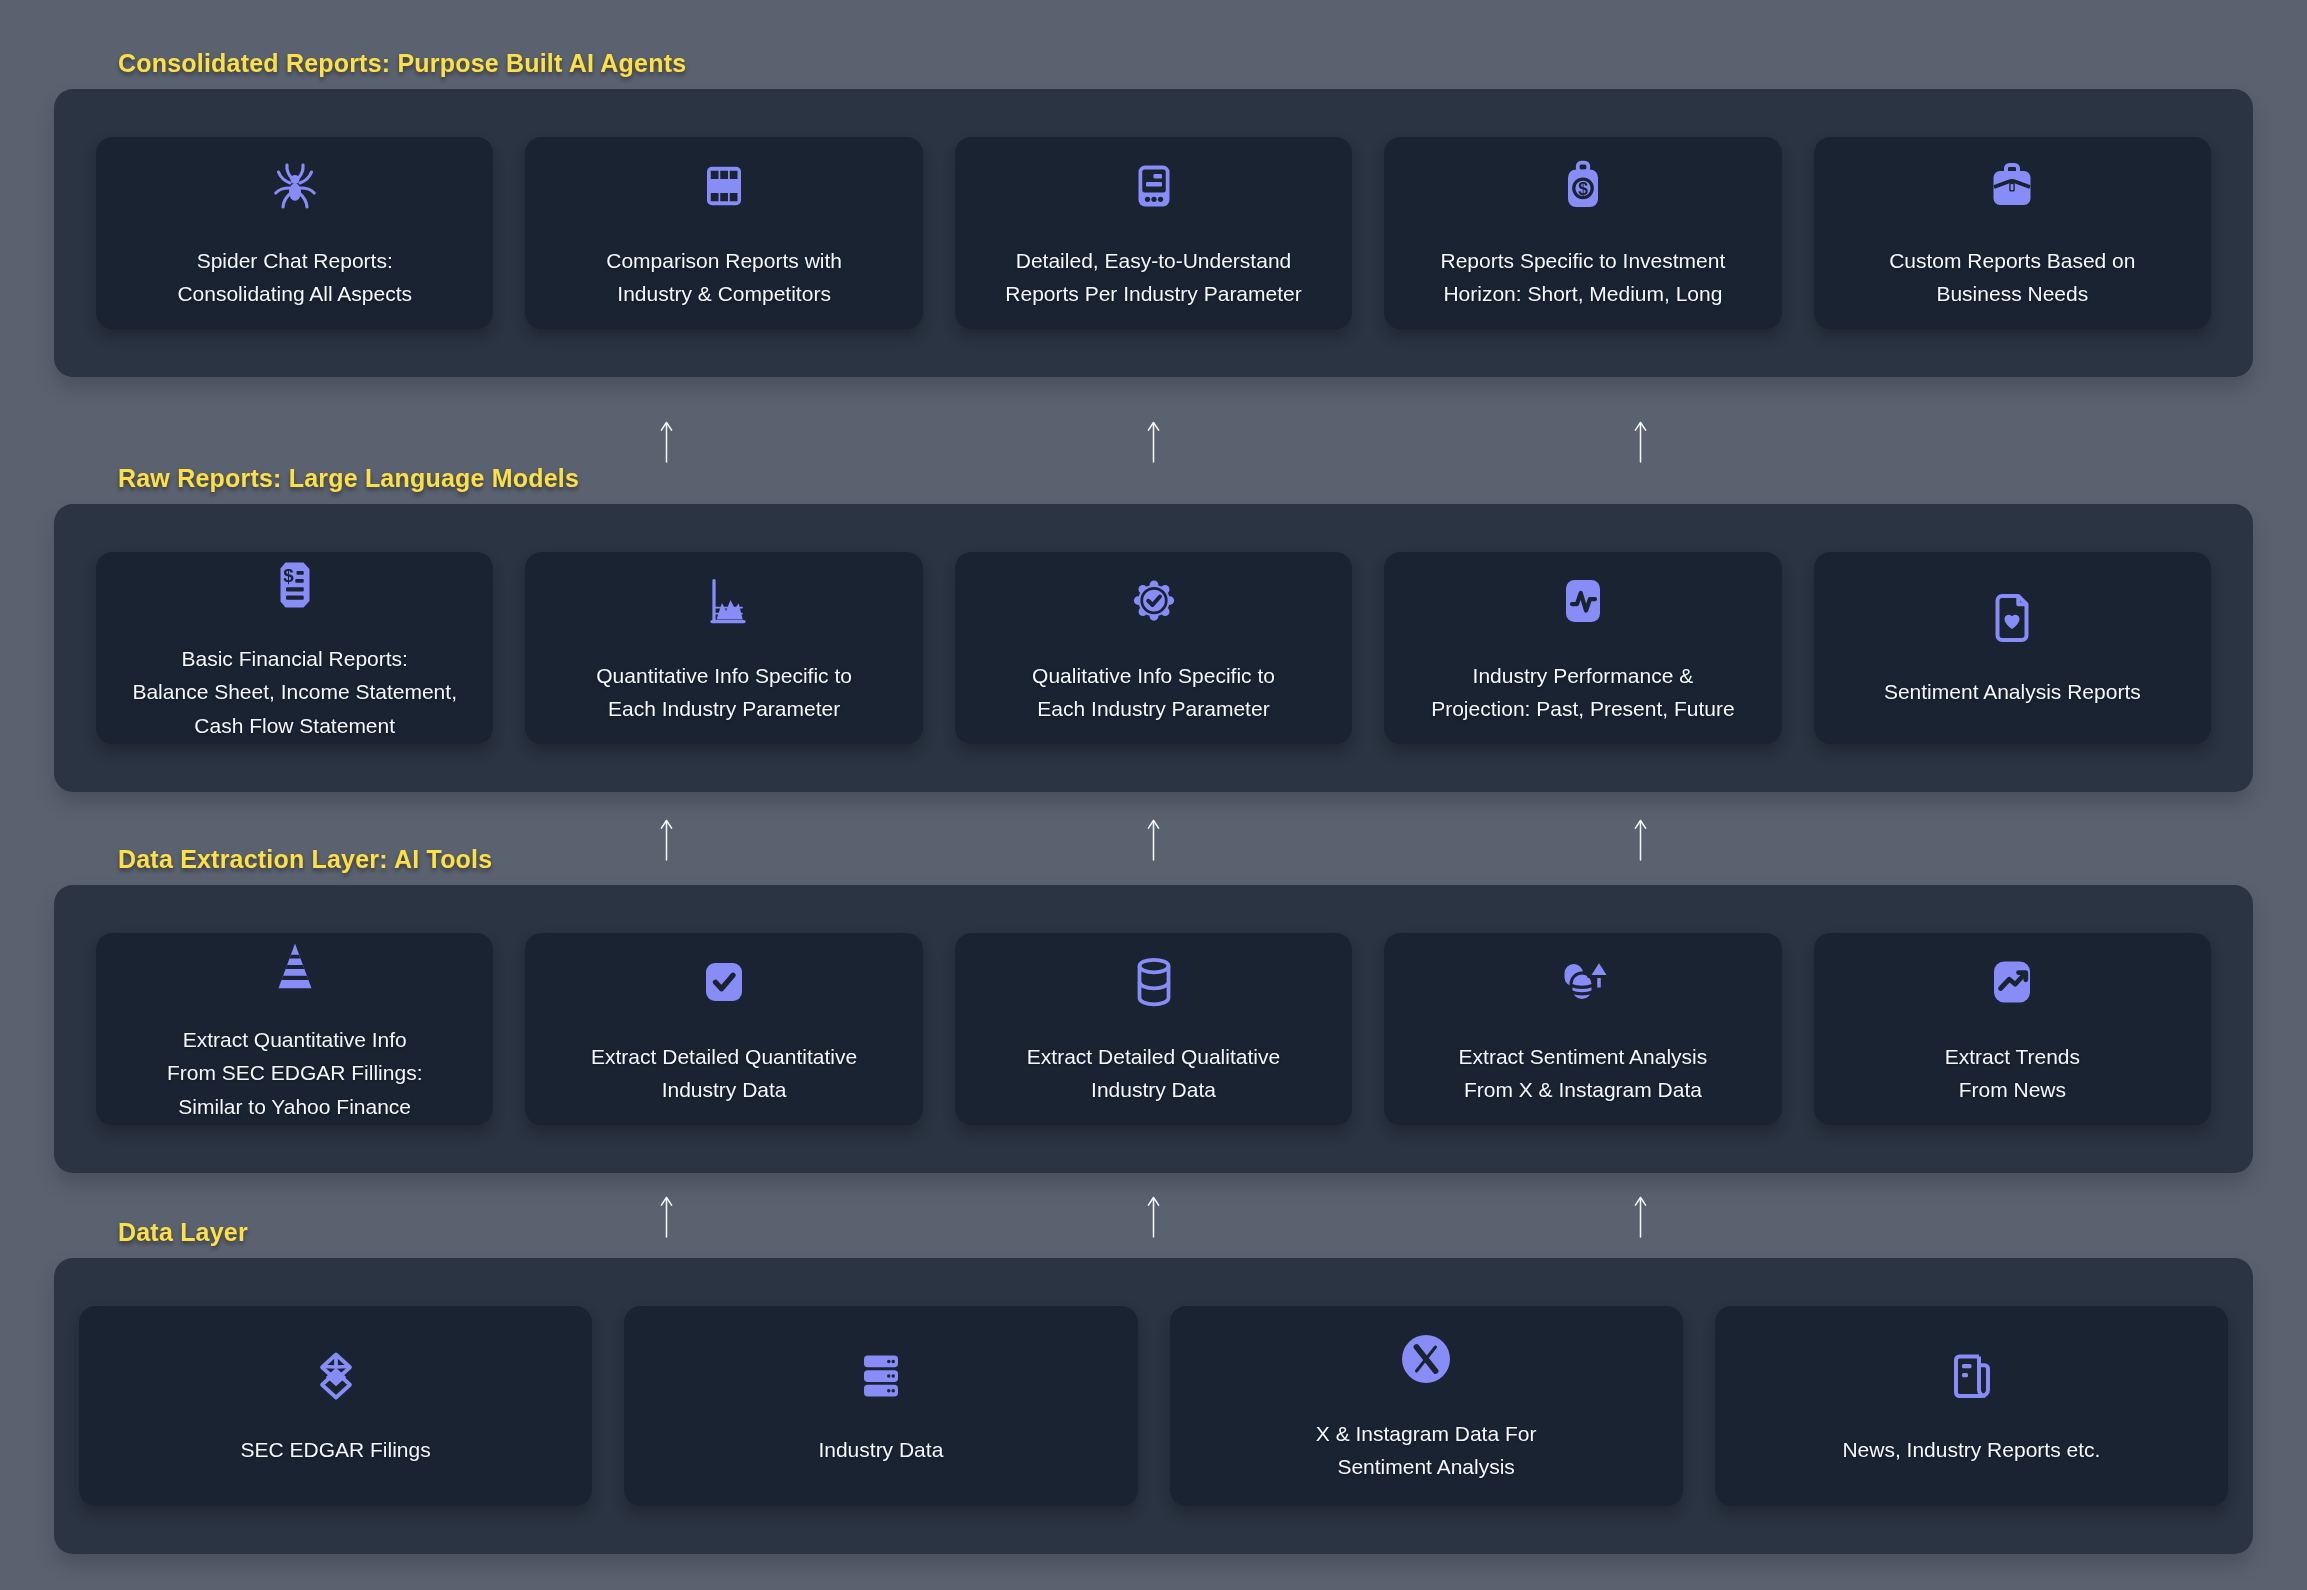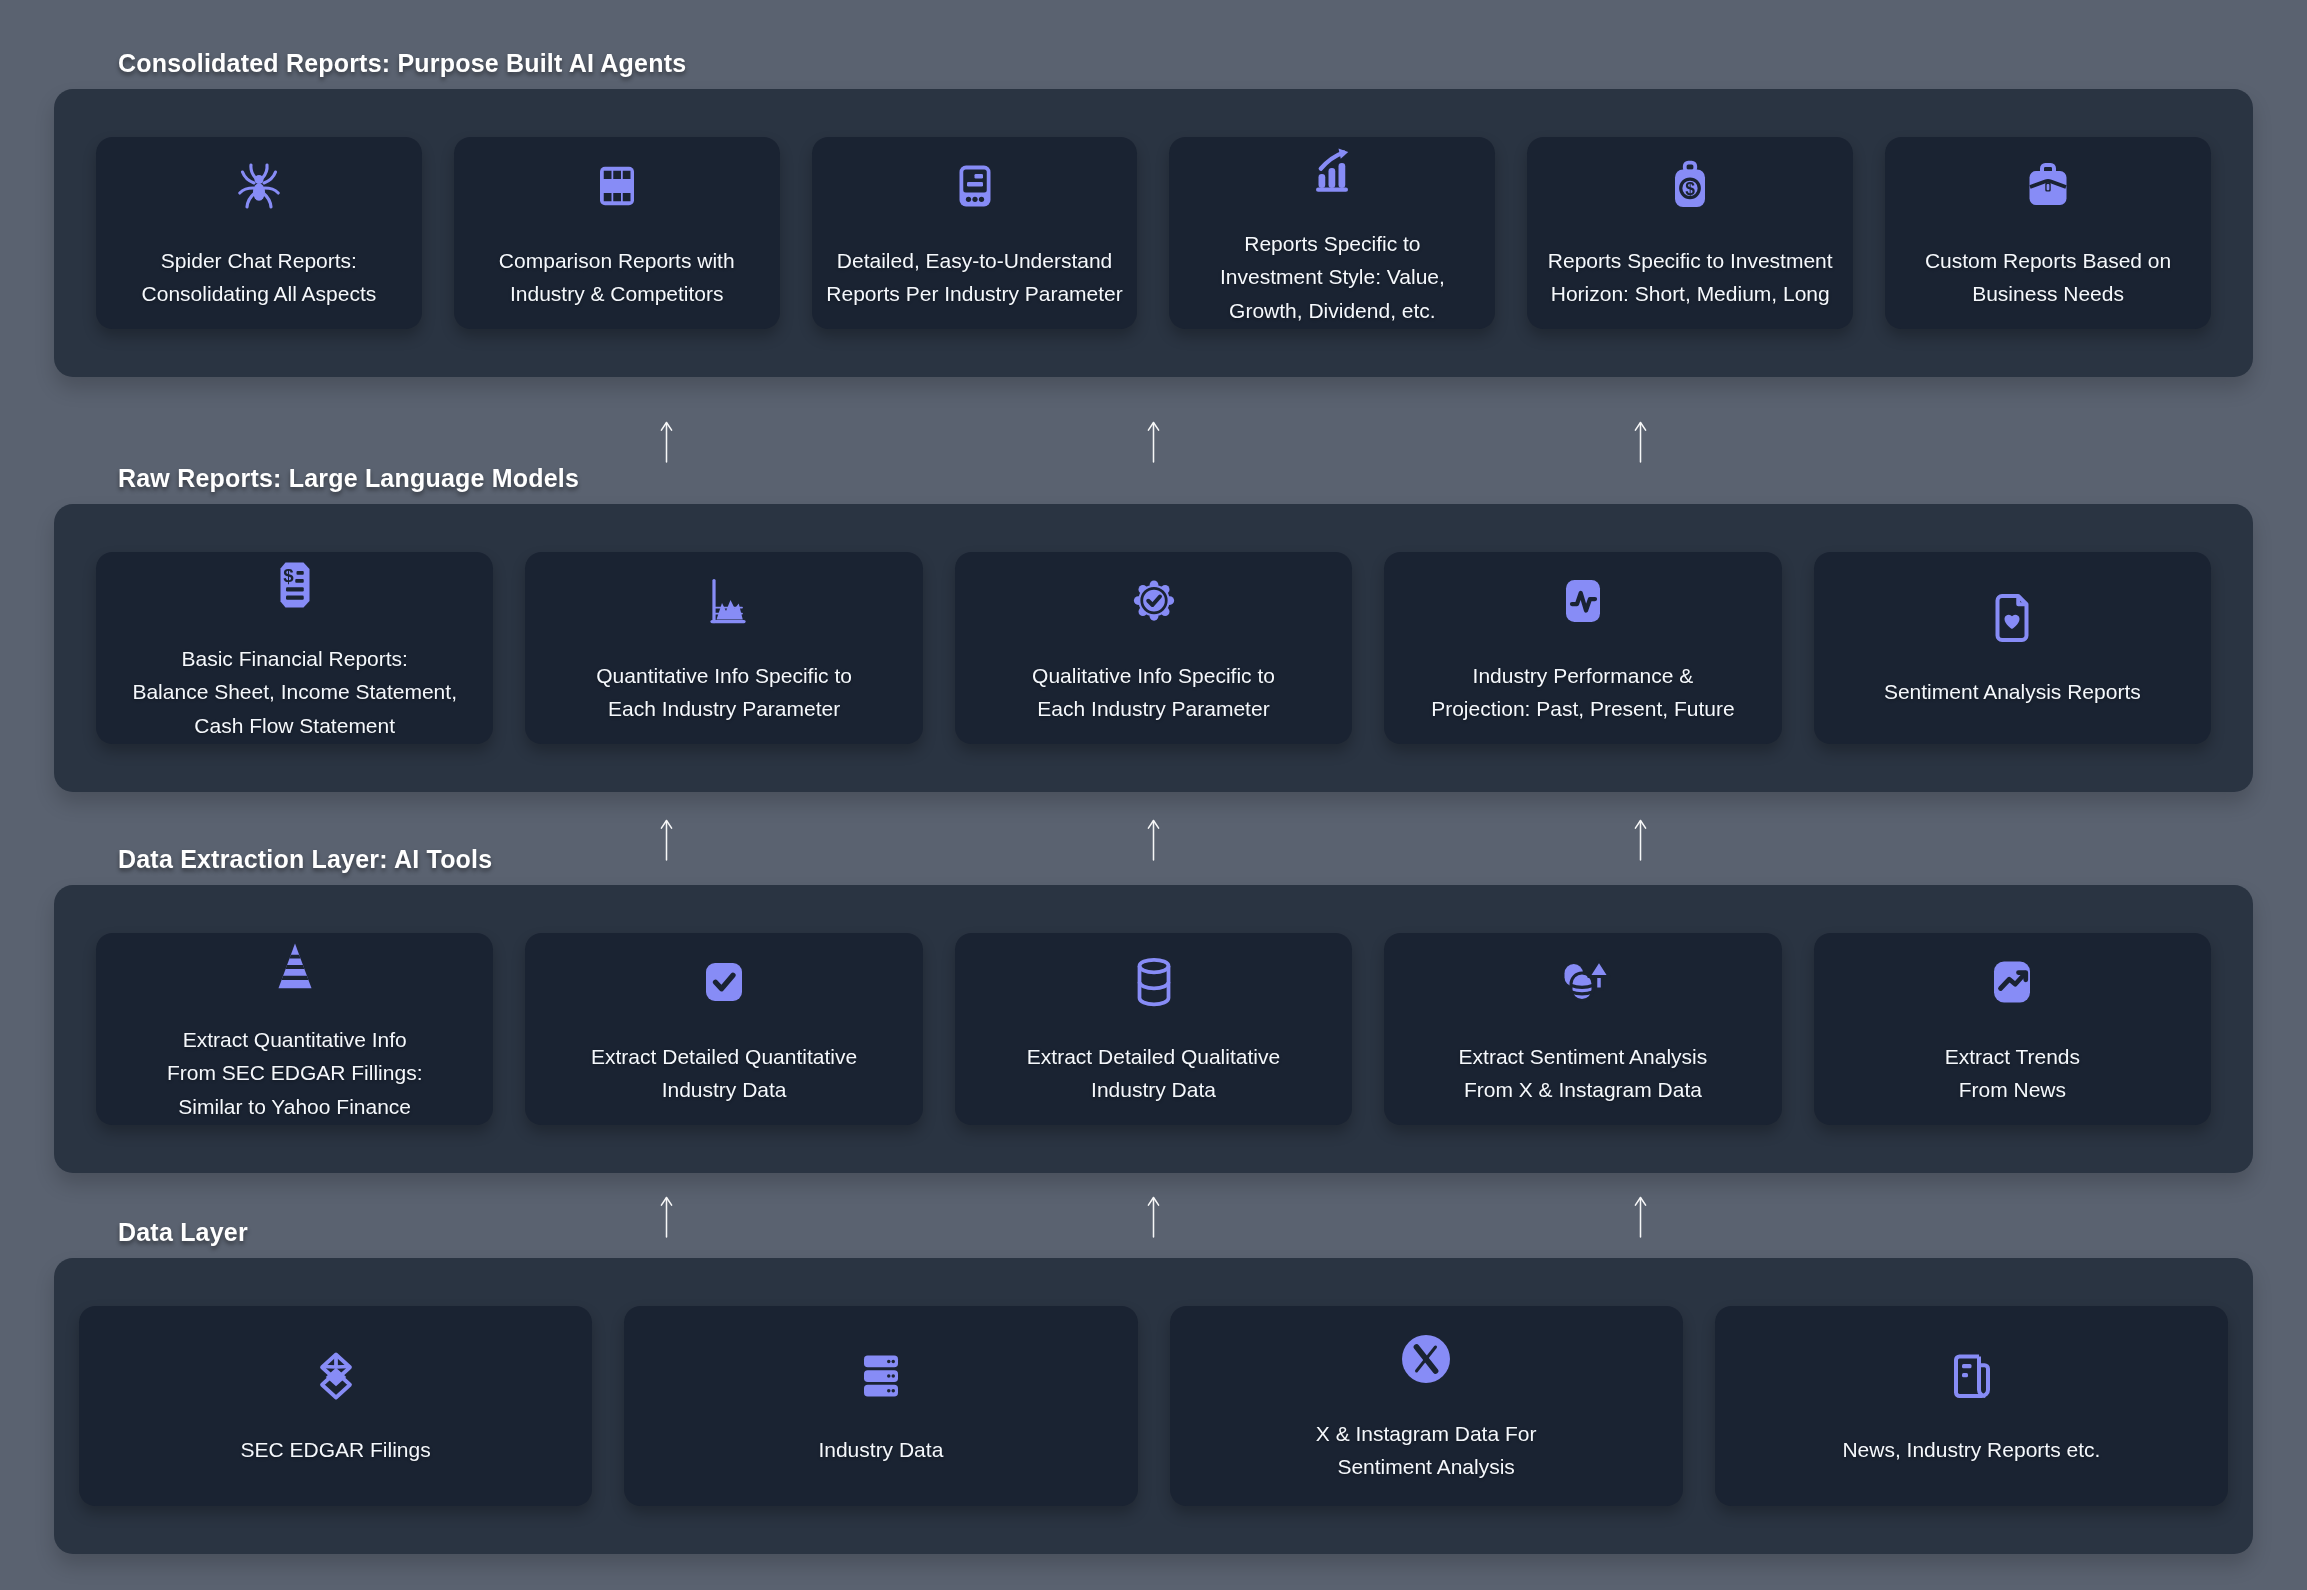--- a/index.html
+++ b/index.html
@@ -10,21 +10,21 @@
     overflow:hidden;
     position:relative;
   }
   .header{height:89px;position:relative}
   .gap{position:relative}
   .gap.g1{height:127px}
   .gap.g2{height:93px}
   .gap.g3{height:85px}
   .layer-title{
     position:absolute;left:118px;bottom:11.5px;margin:0;
-    color:#ffffff;font-size:25px;font-weight:700;letter-spacing:0.2px;
+    color:#fde047;font-size:25px;font-weight:700;letter-spacing:0.2px;
     text-shadow:0 2.5px 4.5px rgba(0,0,0,.42);
     white-space:nowrap;
   }
   .panel{
     margin:0 54px;border-radius:19px;background:#2a3442;
     padding:48px 42px;display:flex;gap:32px;
     box-shadow:0 11.5px 19px rgba(0,0,0,.17);
   }
   .panel.p4{padding:48px 25px}
   .card{
@@ -108,37 +108,20 @@
             <circle cx="9.4" cy="17.3" r="1.05"></circle>
             <circle cx="12" cy="17.3" r="1.05"></circle>
             <circle cx="14.6" cy="17.3" r="1.05"></circle>
           </g>
         </svg>
     </div>
     <div class="label">Detailed, Easy-to-Understand
 Reports Per Industry Parameter</div>
   </div>
 
-  <div class="card">
-    <div class="icon-wrap">
-      <svg class="ic" viewBox="0 0 24 24">
-          <g fill="#878cf6">
-            <rect x="6.6" y="13.6" width="2.7" height="5.6" rx="1.3"></rect>
-            <rect x="10.6" y="11.2" width="2.7" height="8" rx="1.3"></rect>
-            <rect x="14.6" y="9.2" width="2.7" height="10" rx="1.3"></rect>
-            <rect x="5.6" y="19" width="12.8" height="1.7" rx="0.85"></rect>
-          </g>
-          <path d="M7.5 11.5C10.5 8 13 6.3 16.6 5" fill="none" stroke="#878cf6" stroke-width="1.7" stroke-linecap="round"></path>
-          <path d="M14.6 3.4 L18.5 4.8 L15.5 7.5 Z" fill="#878cf6"></path>
-        </svg>
-    </div>
-    <div class="label">Reports Specific to
-Investment Style: Value,
-Growth, Dividend, etc.</div>
-  </div>
 
   <div class="card">
     <div class="icon-wrap">
       <svg class="ic" viewBox="0 0 24 24">
           <rect x="9.9" y="2.6" width="4.2" height="3.6" rx="1.4" fill="none" stroke="#878cf6" stroke-width="1.5"></rect>
           <rect x="6" y="5.4" width="12" height="15" rx="3.2" fill="#878cf6"></rect>
           <circle cx="12" cy="12.9" r="3.7" fill="none" stroke="#1a2332" stroke-width="1.3"></circle>
           <text x="12" y="15.4" text-anchor="middle" font-size="7" font-weight="bold" fill="#1a2332" font-family="'Liberation Sans',sans-serif">$</text>
         </svg>
     </div>

